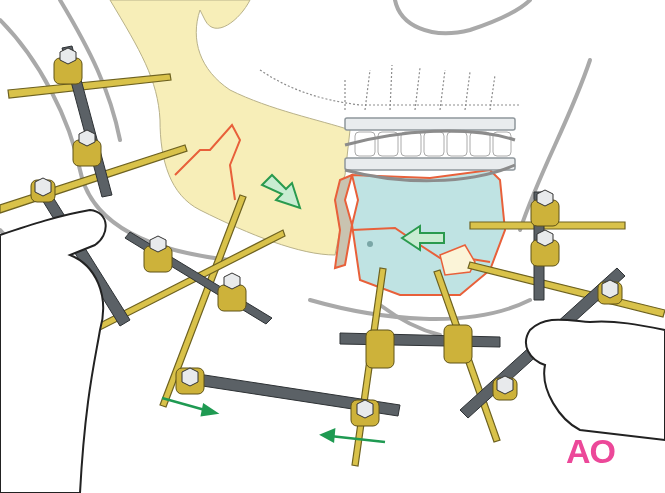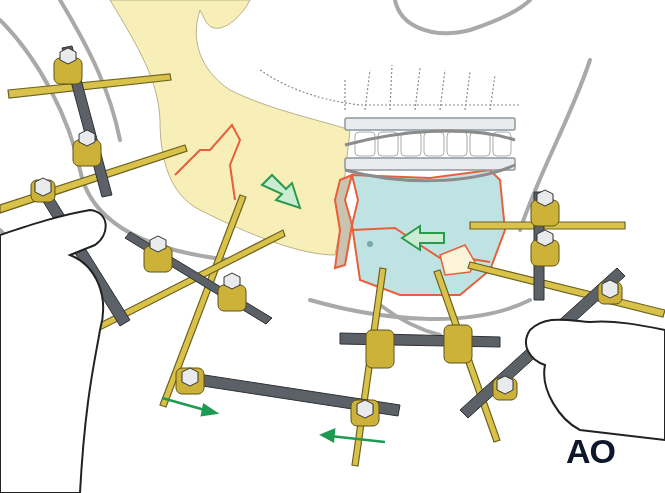--- a/index.html
+++ b/index.html
@@ -136,14 +136,14 @@
     <polygon points="322,435 334,430 333,441"></polygon>
   </g>
 
   <g fill="#fff" stroke="#222" stroke-width="2">
     <path d="M0 235 C 30 225, 60 215, 90 210 C 110 212, 110 235, 95 245 L 70 255 C 95 265, 110 295, 100 330 C 95 360, 85 400, 80 493 L 0 493 Z"></path>
     <path d="M665 330 C 640 325, 615 320, 590 322 C 565 320, 545 315, 530 330 C 520 345, 530 360, 545 365 C 540 390, 560 420, 580 430 L 665 440 Z"></path>
   </g>
 </svg>
 
 <div id="logo">
-  <span style="color:#0f172a">AO</span>
+  <span style="color:#ec4899">AO</span>
 </div>
 
 </body></html>

